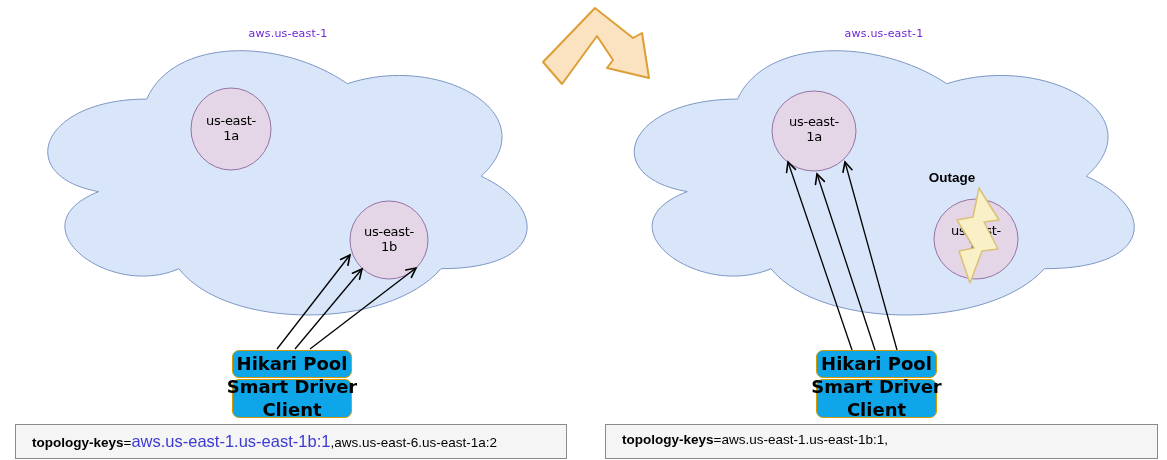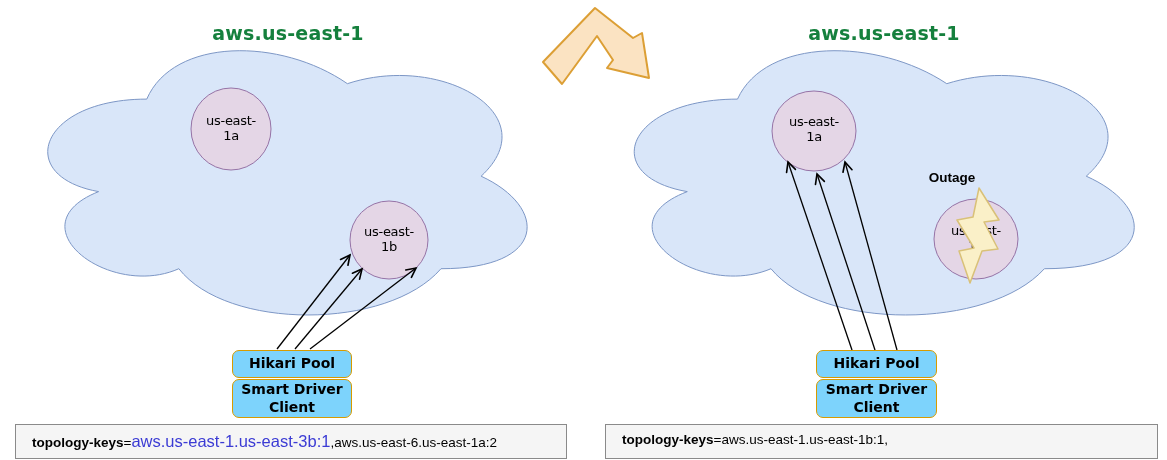--- a/index.html
+++ b/index.html
@@ -3,33 +3,33 @@
 <meta charset="utf-8">
 <style>
   html,body{margin:0;padding:0;background:#ffffff;}
   .stage{position:relative;width:1167px;height:460px;background:#ffffff;overflow:hidden;
          font-family:"DejaVu Sans",sans-serif;}
   svg.layer{position:absolute;left:0;top:0;width:1167px;height:460px;}
   .shapes{z-index:1;}
   .bolt-layer{z-index:4;pointer-events:none;}
 
   .cloud-title{position:absolute;transform:translate(-50%,-50%);z-index:2;
-    font-weight:bold;font-size:19px;letter-spacing:0.2px;color:#15803d;white-space:nowrap;}
+    font-weight:normal;font-size:11px;letter-spacing:0.2px;color:#6d28d9;white-space:nowrap;}
 
   .zone-label{position:absolute;transform:translate(-50%,-50%);z-index:2;text-align:center;
     font-weight:normal;font-size:13px;line-height:1.15;letter-spacing:-0.3px;color:#000;white-space:nowrap;}
   .zone-label span{display:block;}
 
   .outage-label{position:absolute;transform:translate(-50%,-50%);z-index:2;
     font-family:"Liberation Sans",sans-serif;font-weight:bold;font-size:13.5px;color:#000;white-space:nowrap;}
 
   .stack-box{position:absolute;box-sizing:border-box;z-index:2;
-    background:#7dd3fc;border:1.6px solid #d79b00;border-radius:7px;
+    background:#0ea5e9;border:1.6px solid #d79b00;border-radius:7px;
     display:flex;flex-direction:column;align-items:center;justify-content:center;
-    font-weight:bold;font-size:14px;line-height:1.25;color:#000;text-align:right;}
+    font-weight:bold;font-size:18px;line-height:1.25;color:#000;text-align:right;}
   .stack-box span{display:block;white-space:nowrap;}
 
   .note{position:absolute;box-sizing:border-box;z-index:2;
     background:#f5f5f5;border:1px solid #8a8a8a;
     display:flex;align-items:baseline;padding:7px 4px 0 16px;white-space:pre;
     font-family:"Liberation Sans",sans-serif;}
   .note .k{font-weight:bold;font-size:13.5px;color:#000;}
   .note .eq,.note .plain{font-size:13.5px;color:#000;}
   .note .hl{font-size:16.5px;color:#3b3bd4;}
 </style>
@@ -97,21 +97,21 @@
 
   <div class="stack-box" style="left:816px;top:350px;width:121px;height:28px;">
     <span>Hikari Pool</span>
   </div>
   <div class="stack-box" style="left:816px;top:379px;width:121px;height:39px;">
     <span>Smart Driver</span>
     <span>Client</span>
   </div>
 
   <div class="note" style="left:15px;top:424px;width:552px;height:35px;">
-    <span class="k">topology-keys</span><span class="eq">=</span><span class="hl">aws.us-east-1.us-east-3b:1</span><span class="plain">,aws.us-east-6.us-east-1a:2</span>
+    <span class="k">topology-keys</span><span class="eq">=</span><span class="hl">aws.us-east-1.us-east-1b:1</span><span class="plain">,aws.us-east-6.us-east-1a:2</span>
   </div>
   <div class="note" style="left:605px;top:424px;width:553px;height:35px;">
     <span class="k">topology-keys</span><span class="eq">=</span><span class="plain">aws.us-east-1.us-east-1b:1,</span>
   </div>
 
   <svg class="layer bolt-layer" viewBox="0 0 1167 460">
     <polygon points="979,188 999,220 984,222 998,249 982,251 970,283 959,251 974,248 957,220 973,217" fill="#faf0c8" stroke="#d9c178" stroke-width="1.5" stroke-linejoin="round"></polygon>
   </svg>
 
 </div>

